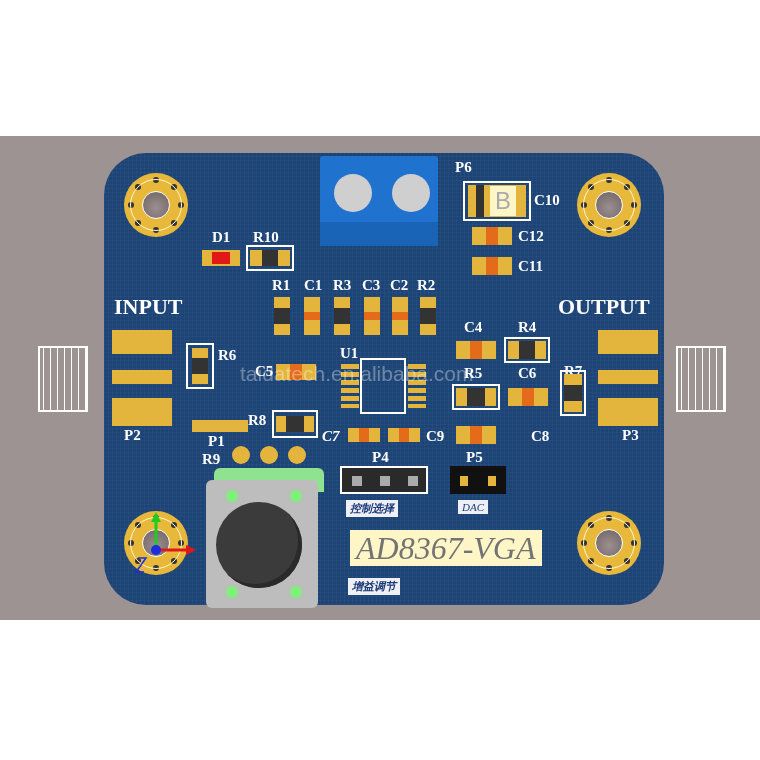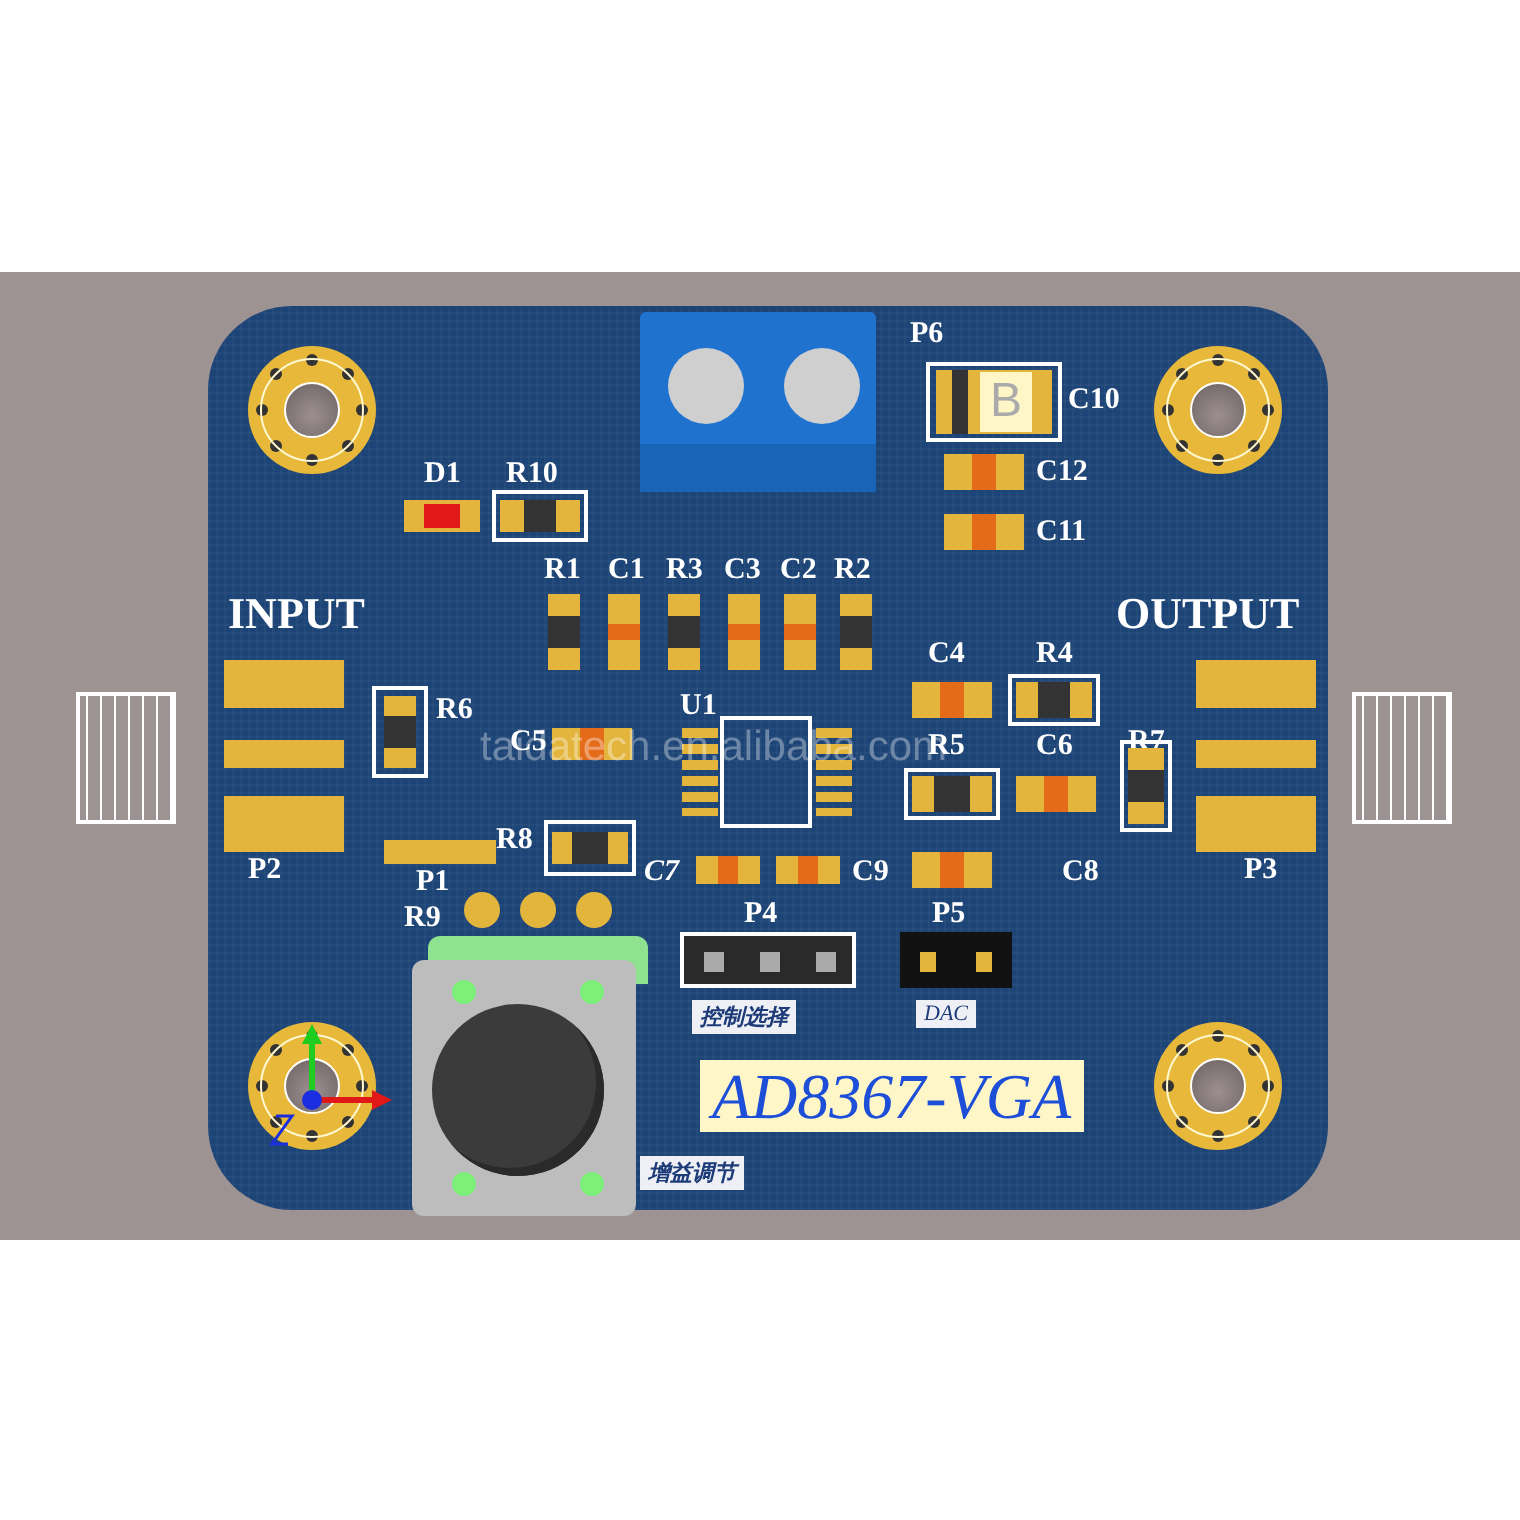--- a/index.html
+++ b/index.html
@@ -16,21 +16,21 @@
   .hole .via{position:absolute;width:6px;height:6px;border-radius:50%;background:#333;}
   .pad{position:absolute;background:#e4b53c;}
   .body-r{position:absolute;background:#333;}
   .body-c{position:absolute;background:#e46b1a;}
   .outline{position:absolute;border:2px solid #fff;box-sizing:border-box;}
   .term{position:absolute;left:320px;top:156px;width:118px;height:90px;background:#1f73cf;border-radius:3px;}
   .screw{position:absolute;width:38px;height:38px;border-radius:50%;background:#cfcfcf;top:18px;}
   .pot{position:absolute;left:206px;top:480px;width:112px;height:128px;background:#bdbdbd;border-radius:6px;}
   .knob{position:absolute;left:216px;top:502px;width:86px;height:86px;border-radius:50%;background:#3b3b3b;box-shadow:inset -4px -4px 0 #2a2a2a;}
   .led{position:absolute;width:12px;height:12px;border-radius:50%;background:#7ef07a;}
-  .label-box{position:absolute;background:#fff6c8;color:#1d4ed8;font-style:italic;font-family:"Liberation Serif",serif;font-size:32px;line-height:36px;padding:0 6px;}
+  .label-box{position:absolute;background:#fff6c8;color:#737373;font-style:italic;font-family:"Liberation Serif",serif;font-size:32px;line-height:36px;padding:0 6px;}
   .cn{position:absolute;background:#eef0f6;color:#1d3b78;font-size:11px;font-style:italic;font-weight:bold;padding:1px 4px;font-family:"DejaVu Sans",sans-serif;}
   .sma{position:absolute;width:50px;height:66px;border:2px solid #fff;box-sizing:border-box;background:repeating-linear-gradient(90deg,transparent 0 3px,#fff 3px 4px,transparent 4px 7px);}
   .watermark{position:absolute;left:240px;top:362px;color:rgba(255,255,255,0.35);font-family:"Liberation Sans",sans-serif;font-size:21px;white-space:nowrap;}
   .hdr{position:absolute;background:#2a2a2a;border:2px solid #fff;box-sizing:border-box;}
   .pin{position:absolute;width:10px;height:10px;background:#aaa;top:8px;}
 </style>
 </head>
 <body>
 
 <div class="band"></div>
@@ -211,21 +211,21 @@
 <div class="cn" style="left:346px;top:500px;">控制选择</div>
 
 <div class="silk" style="left:466px;top:450px;">P5</div>
 <div class="abs" style="left:450px;top:466px;width:56px;height:28px;background:#111;">
   <div class="abs" style="left:10px;top:10px;width:8px;height:10px;background:#e4b53c;"></div>
   <div class="abs" style="left:38px;top:10px;width:8px;height:10px;background:#e4b53c;"></div>
 </div>
 <div class="cn" style="left:458px;top:500px;font-family:'Liberation Serif',serif;font-weight:normal;">DAC</div>
 
 <div class="label-box" style="left:350px;top:530px;">AD8367-VGA</div>
-<div class="cn" style="left:320px;top:578px;">增益调节</div>
+<div class="cn" style="left:348px;top:578px;">增益调节</div>
 
 <div class="abs" style="left:232px;top:446px;width:80px;height:20px;">
   <div class="abs" style="left:0;top:0;width:18px;height:18px;border-radius:50%;background:#e4b53c;"></div>
   <div class="abs" style="left:28px;top:0;width:18px;height:18px;border-radius:50%;background:#e4b53c;"></div>
   <div class="abs" style="left:56px;top:0;width:18px;height:18px;border-radius:50%;background:#e4b53c;"></div>
 </div>
 <div class="abs" style="left:214px;top:468px;width:110px;height:24px;background:#8fe28f;border-radius:6px 6px 0 0;"></div>
 <div class="pot"></div>
 <div class="led" style="left:226px;top:490px;"></div>
 <div class="led" style="left:290px;top:490px;"></div>

